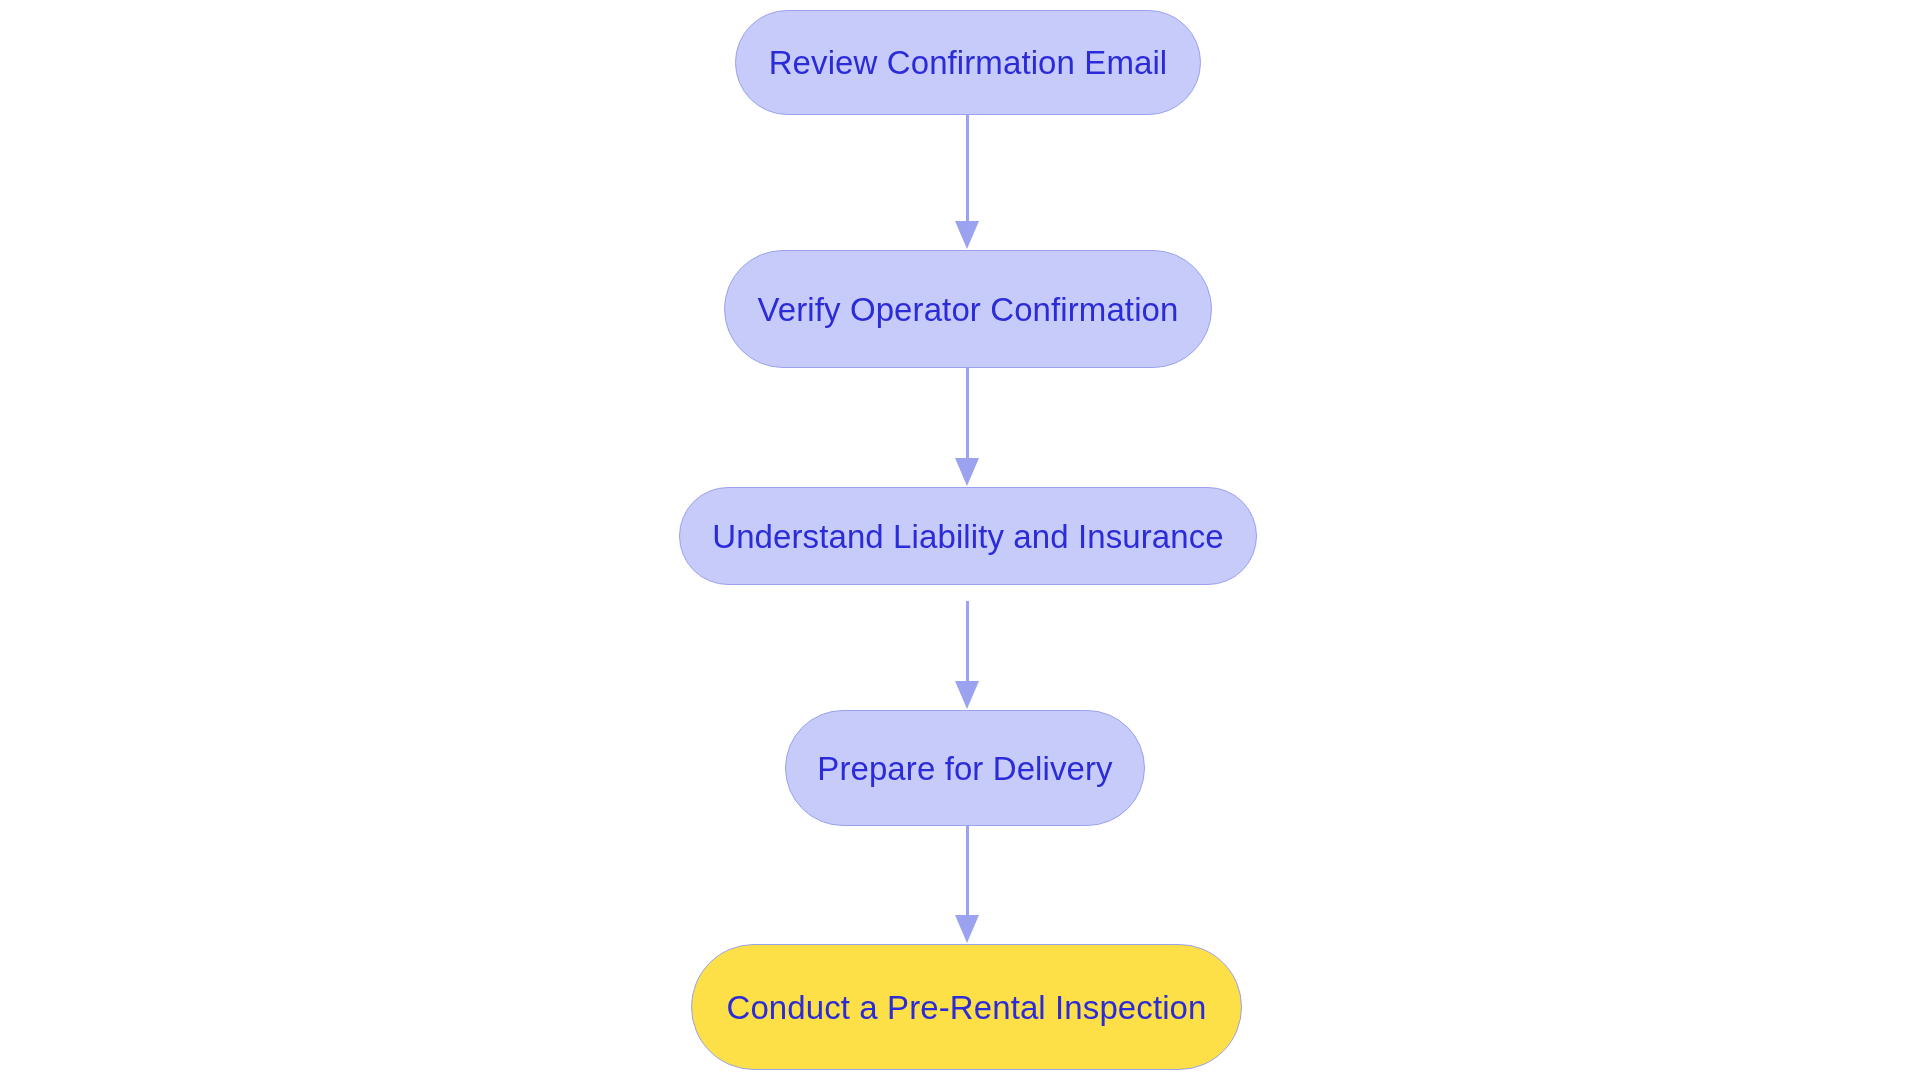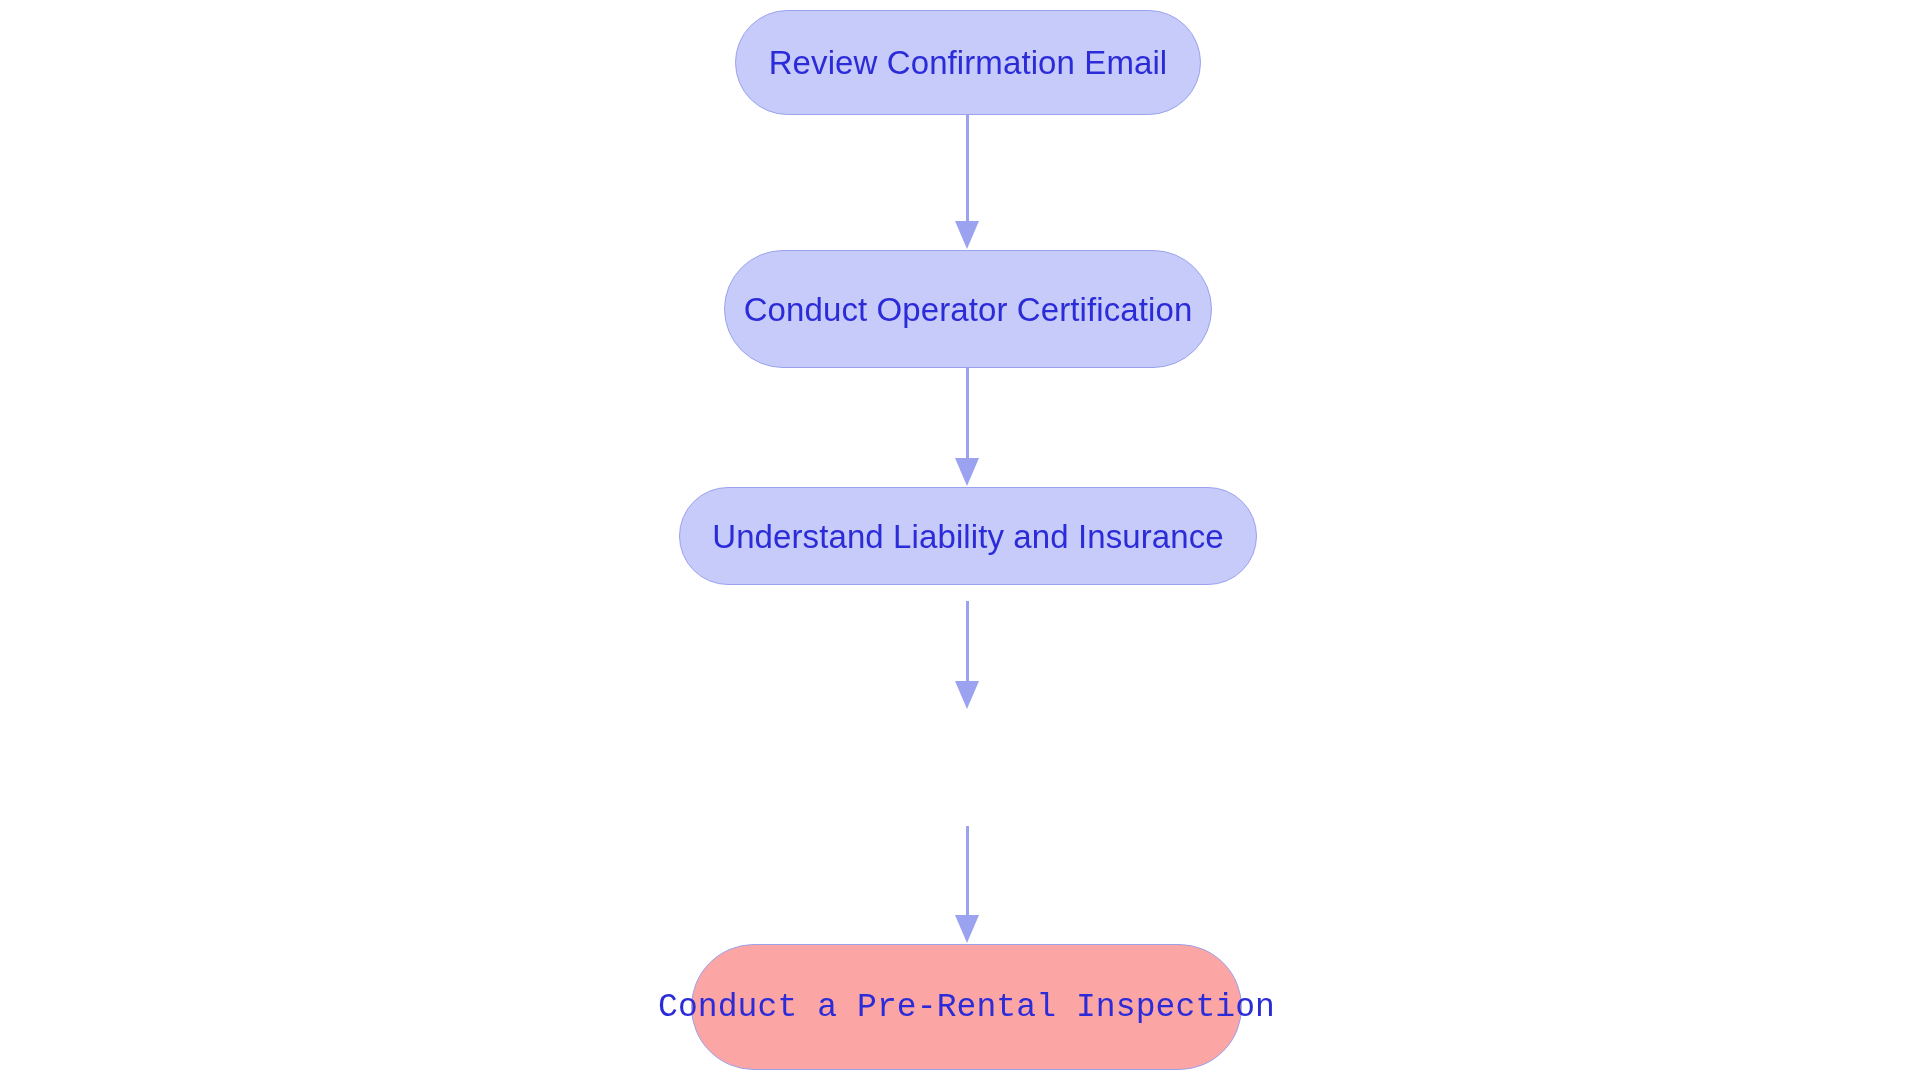--- a/index.html
+++ b/index.html
@@ -111,25 +111,28 @@
   <div class="edge">
     <div id="edge-4-line" class="edge-line" style="background: rgb(155, 163, 240);"></div>
     <div id="edge-4-head" class="edge-head" style="border-top-color: rgb(155, 163, 240);"></div>
   </div>
 
   <div id="node-1" class="node" style="background: rgb(199, 203, 249); border-color: rgb(154, 162, 238); color: rgb(43, 43, 216);">
     <span class="node-label" style="color: rgb(43, 43, 216);">Review Confirmation Email</span>
   </div>
 
   <div id="node-2" class="node" style="background: rgb(199, 203, 249); border-color: rgb(154, 162, 238); color: rgb(43, 43, 216);">
-    <span class="node-label" style="color: rgb(43, 43, 216);">Conduct Operator Certification</span>
+    <span class="node-label" style="color: rgb(43, 43, 216);">Verify Operator Confirmation</span>
   </div>
 
   <div id="node-3" class="node" style="background: rgb(199, 203, 249); border-color: rgb(154, 162, 238); color: rgb(43, 43, 216);">
     <span class="node-label" style="color: rgb(43, 43, 216);">Understand Liability and Insurance</span>
   </div>
 
+  <div id="node-4" class="node" style="background: rgb(199, 203, 249); border-color: rgb(154, 162, 238); color: rgb(43, 43, 216);">
+    <span class="node-label" style="color: rgb(43, 43, 216);">Prepare for Delivery</span>
+  </div>
 
-  <div id="node-5" class="node" style="background: #fca5a5; border-color: rgb(154, 162, 238); color: rgb(43, 43, 216); font-family: Liberation Mono, monospace;">
+  <div id="node-5" class="node" style="background: #fde047; border-color: rgb(154, 162, 238); color: rgb(43, 43, 216);">
     <span class="node-label" style="color: rgb(43, 43, 216);">Conduct a Pre-Rental Inspection</span>
   </div>
 
 </div>
 
 </body></html>

